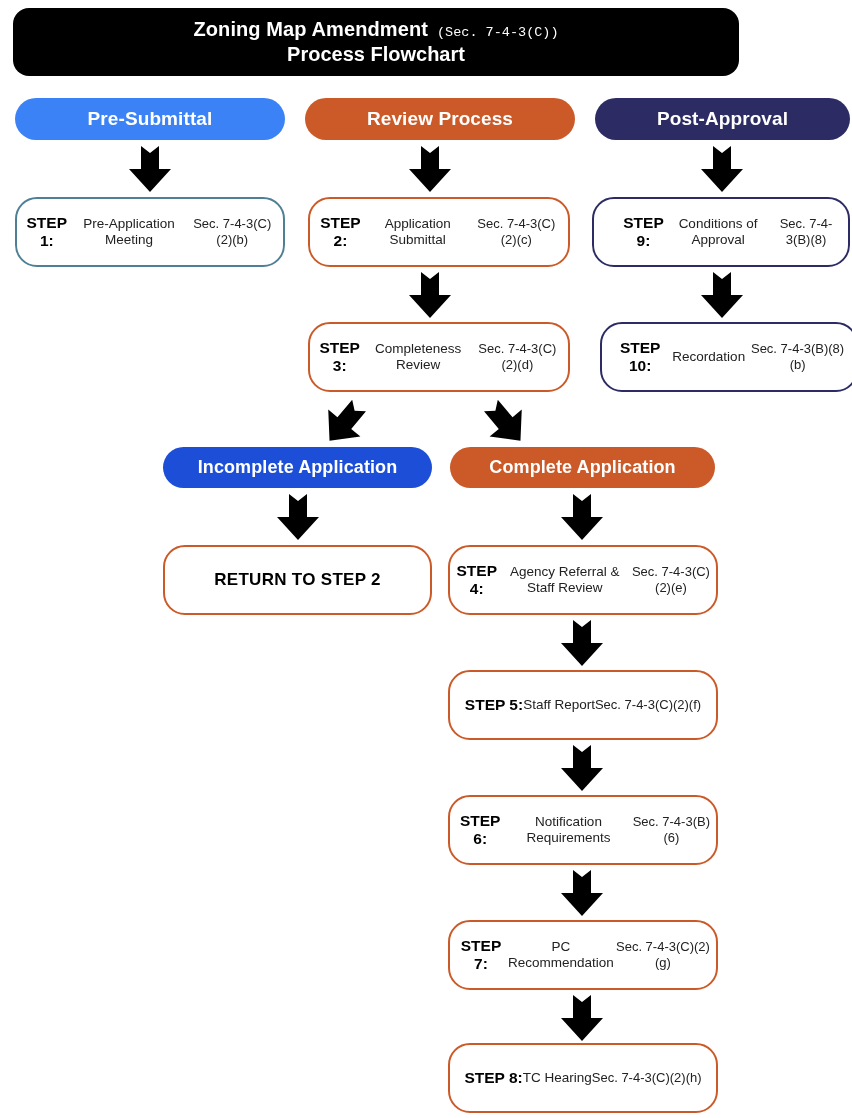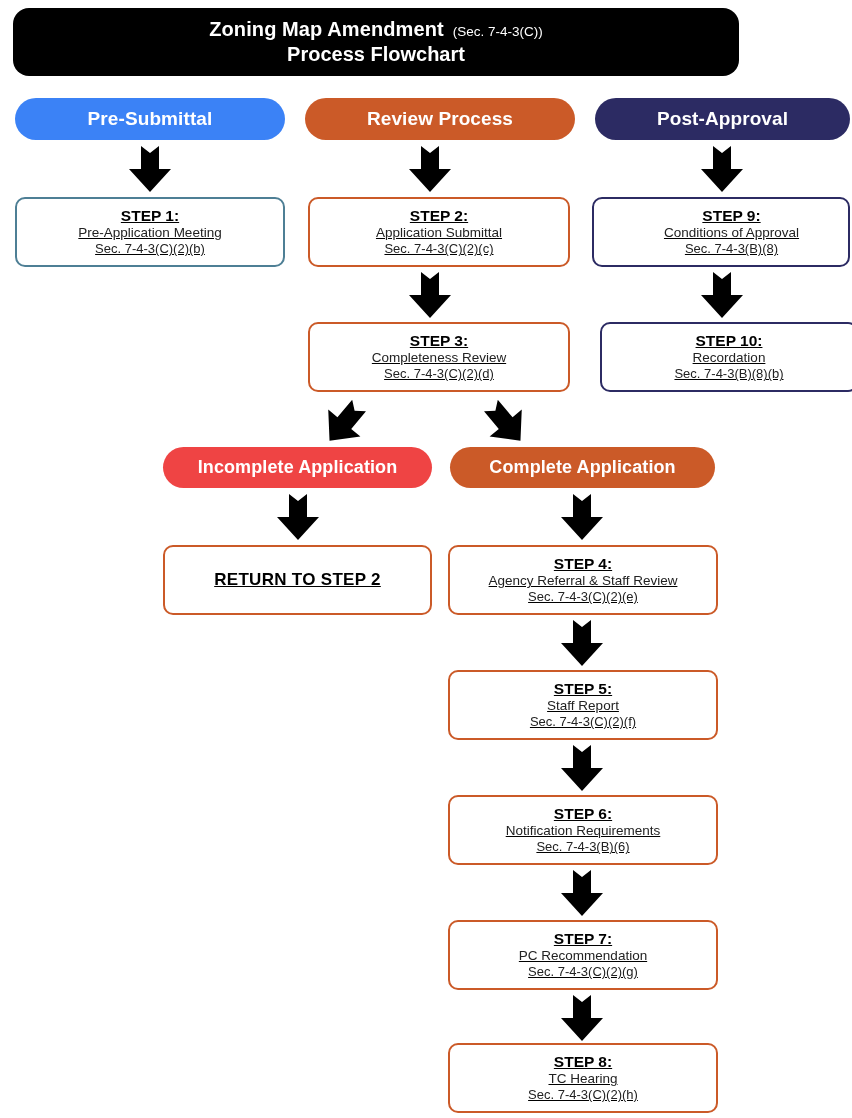--- a/index.html
+++ b/index.html
@@ -45,20 +45,21 @@
     color: #ffffff;
     font-size: 20px;
     font-weight: bold;
     letter-spacing: 0.1px;
   }
   .title-sec {
     color: #ffffff;
     font-size: 13.5px;
     font-weight: normal;
     margin-left: 9px;
+    font-family: Liberation Mono, monospace;
   }
   .title-line2 {
     color: #ffffff;
     font-size: 20px;
     font-weight: bold;
     margin-top: 2px;
   }
 
   
   .pill {
@@ -73,29 +74,28 @@
     box-sizing: border-box;
     letter-spacing: 0.1px;
   }
 
   
   .box {
     position: absolute;
     background: #ffffff;
     border-style: solid;
     border-width: 2.5px;
-    border-radius: 10px;
+    border-radius: 22px;
     box-sizing: border-box;
     display: flex;
-    flex-direction: column;
+    flex-direction: row;
     align-items: center;
     justify-content: center;
     text-align: center;
     padding: 2px 6px;
-    text-decoration: underline;
   }
   .box .l1 {
     font-size: 15.5px;
     font-weight: bold;
     color: #000000;
     line-height: 1.18;
   }
   .box .l2 {
     font-size: 13.5px;
     font-weight: normal;
@@ -206,21 +206,21 @@
     <svg width="44" height="47" viewBox="0 0 44 47" aria-hidden="true">
       <path d="M13 0 L22 7 L31 0 L31 23 L43 23 L22 46 L1 23 L13 23 Z" fill="#000000"></path>
     </svg>
   </div>
   <div class="arrow" style="left:484px; top:400px; transform:rotate(-40deg);">
     <svg width="44" height="47" viewBox="0 0 44 47" aria-hidden="true">
       <path d="M13 0 L22 7 L31 0 L31 23 L43 23 L22 46 L1 23 L13 23 Z" fill="#000000"></path>
     </svg>
   </div>
 
-  <div class="pill" style="left:163px; top:447px; width:269px; height:41px; background:#ef4444; font-size:18px;">
+  <div class="pill" style="left:163px; top:447px; width:269px; height:41px; background:#1d4ed8; font-size:18px;">
     <span>Incomplete Application</span>
   </div>
 
   <div class="pill" style="left:450px; top:447px; width:265px; height:41px; background:#CB5A28; font-size:18px;">
     <span>Complete Application</span>
   </div>
 
   <div class="arrow" style="left:276px; top:494px;">
     <svg width="44" height="47" viewBox="0 0 44 47" aria-hidden="true">
       <path d="M13 0 L22 7 L31 0 L31 23 L43 23 L22 46 L1 23 L13 23 Z" fill="#000000"></path>

